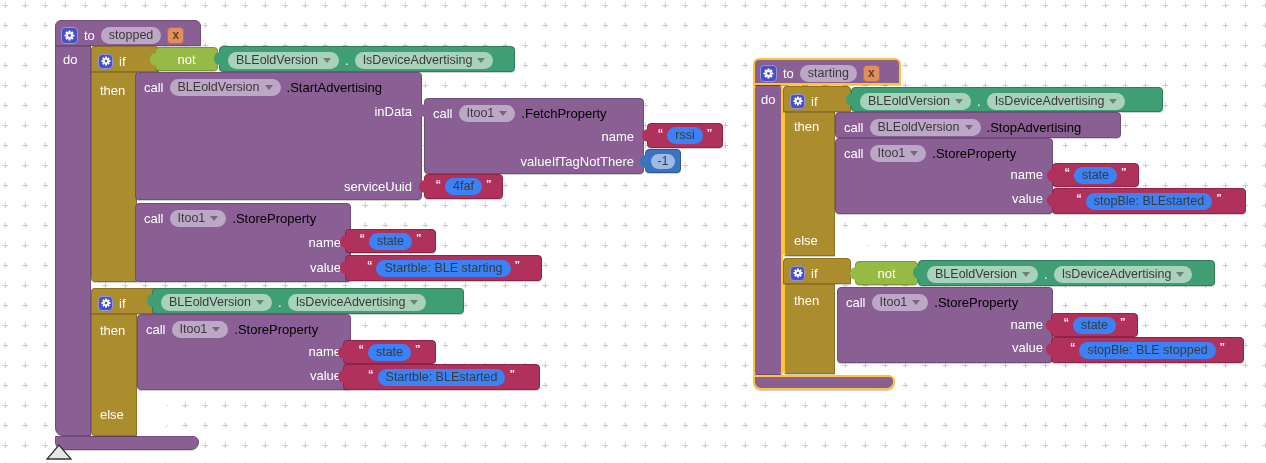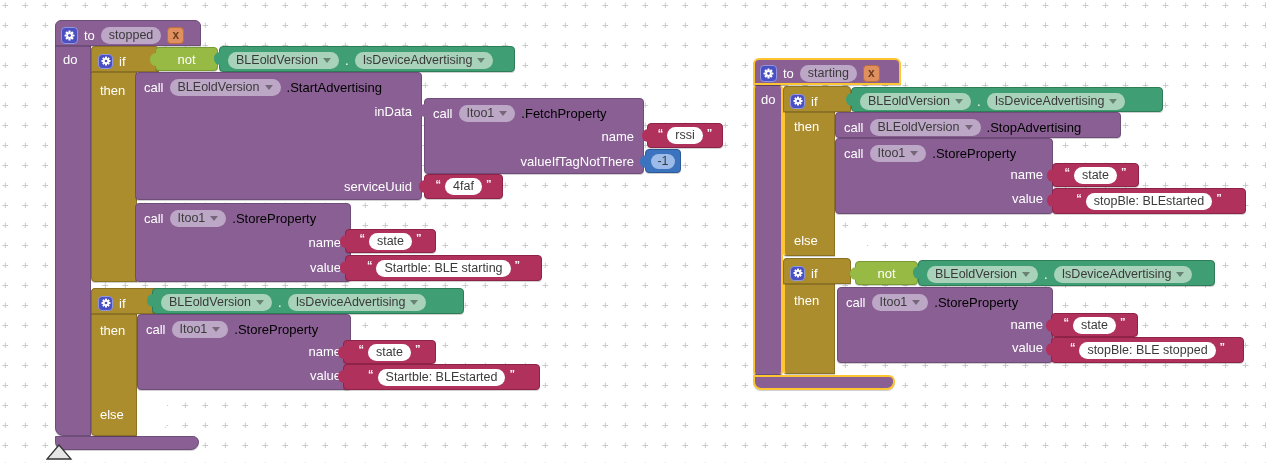--- a/index.html
+++ b/index.html
@@ -17,21 +17,21 @@
   .blue{background:#3c73be;border:1px solid #2c5a99}
   .line{display:flex;align-items:center;gap:6px;padding:4px 8px 0 8px;height:20px}
   .center{display:flex;align-items:center;justify-content:center;height:100%;gap:4px}
   .kw{color:#fff}
   .mth{color:#000000}
   .pill{display:inline-flex;align-items:center;gap:5px;border-radius:10px;padding:1px 8px;
     color:#3a3a3a;font-size:12.5px;line-height:15px}
   .pl-purple{background:#bda7c6}
   .pl-green{background:#a9d2ba}
   .pl-blue{background:#9dbbe8}
-  .pl-pink{background:#ffffff}
+  .pl-pink{background:#3b82f6}
   .dd{width:0;height:0;border-left:4px solid transparent;border-right:4px solid transparent;
     border-top:5px solid rgba(0,0,0,.38);display:inline-block}
   .gearbtn{width:17px;height:17px;min-width:17px;border-radius:4px;background:#4a4fc1;border:1px solid #9095e0;
     display:inline-flex;align-items:center;justify-content:center;box-sizing:border-box}
   .gearbtn.sm{width:15px;height:15px;min-width:15px}
   .xbtn{width:17px;height:17px;min-width:17px;border-radius:4px;background:#e08f5e;border:1px solid #bd6d3f;
     color:#6b3c1e;font-weight:bold;font-size:12px;display:inline-flex;align-items:center;justify-content:center;
     line-height:1;box-sizing:border-box}
   .param{position:absolute;right:9px;color:#fff}
   .tab::before{content:"";position:absolute;left:-6px;top:5px;width:8px;height:13px;

